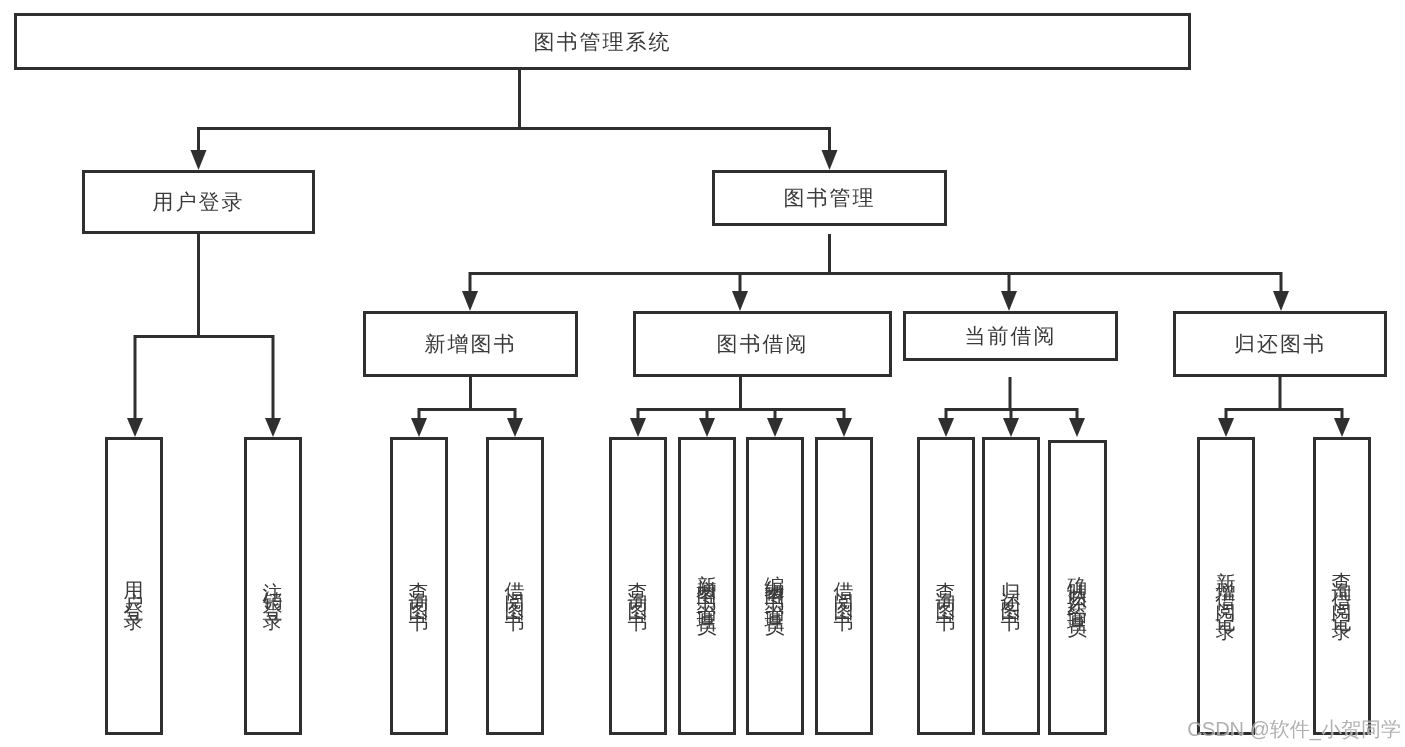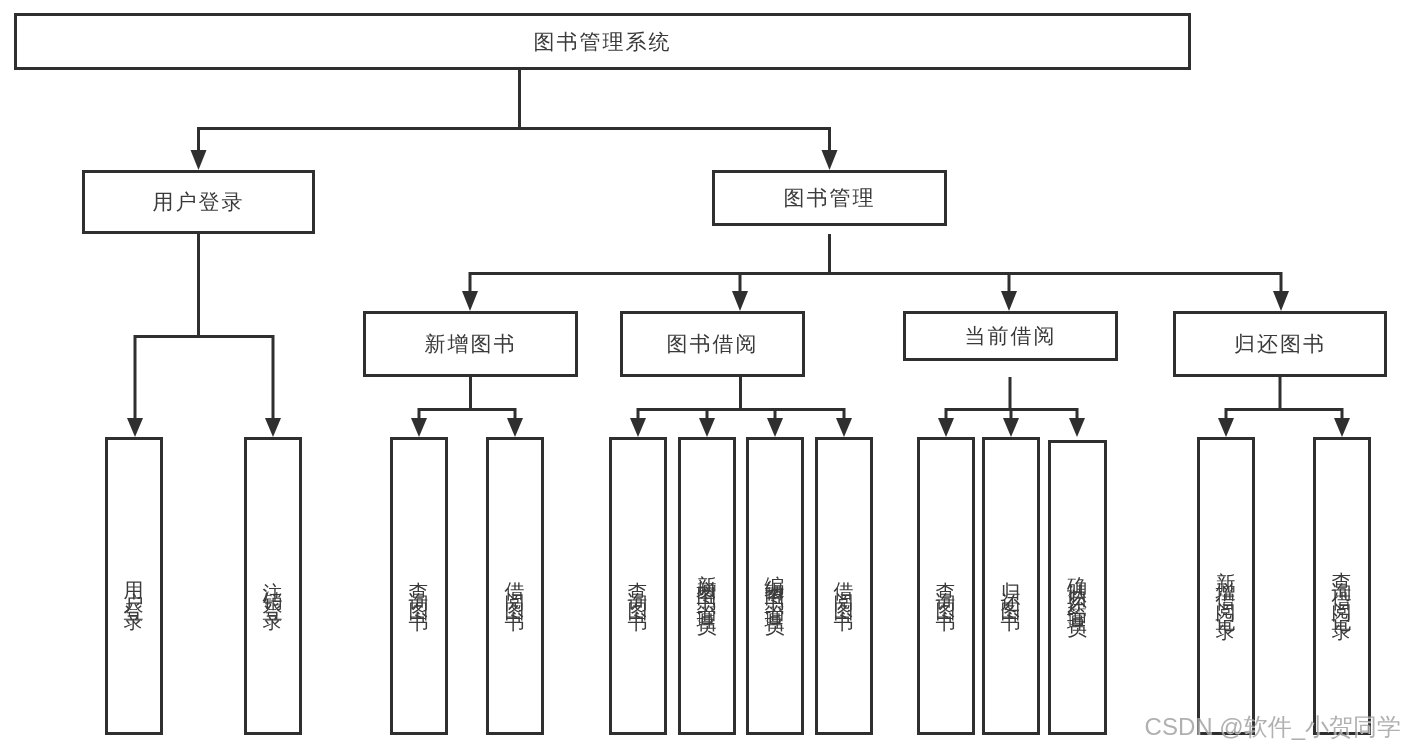--- a/index.html
+++ b/index.html
@@ -38,21 +38,21 @@
     font-size: 20px;
     letter-spacing: 10px;
     color: #3a3a3a;
     line-height: 1;
     white-space: nowrap;
   }
   .watermark {
     position: absolute;
     right: 4px;
     bottom: 4px;
-    font-size: 24px;
+    font-size: 20px;
     color: #a3a3a3;
     opacity: 0.85;
     white-space: nowrap;
     text-shadow: 1px 1px 0 rgba(255,255,255,0.8);
   }
 </style>
 </head>
 <body>
 
 <div id="canvas">
@@ -137,21 +137,21 @@
   <div class="box" style="left:82px; top:170px; width:233px; height:64px">
     <span class="h-label">用户登录</span>
   </div>
   <div class="box" style="left:712px; top:170px; width:235px; height:56px">
     <span class="h-label">图书管理</span>
   </div>
 
   <div class="box" style="left:363px; top:311px; width:215px; height:66px">
     <span class="h-label">新增图书</span>
   </div>
-  <div class="box" style="left:620px; top:311px; width:185px; height:66px">
+  <div class="box" style="left:633px; top:311px; width:259px; height:66px">
     <span class="h-label">图书借阅</span>
   </div>
   <div class="box" style="left:903px; top:311px; width:215px; height:50px">
     <span class="h-label">当前借阅</span>
   </div>
   <div class="box" style="left:1173px; top:311px; width:214px; height:66px">
     <span class="h-label">归还图书</span>
   </div>
 
   <div class="box" style="left:105px; top:437px; width:58px; height:298px">

